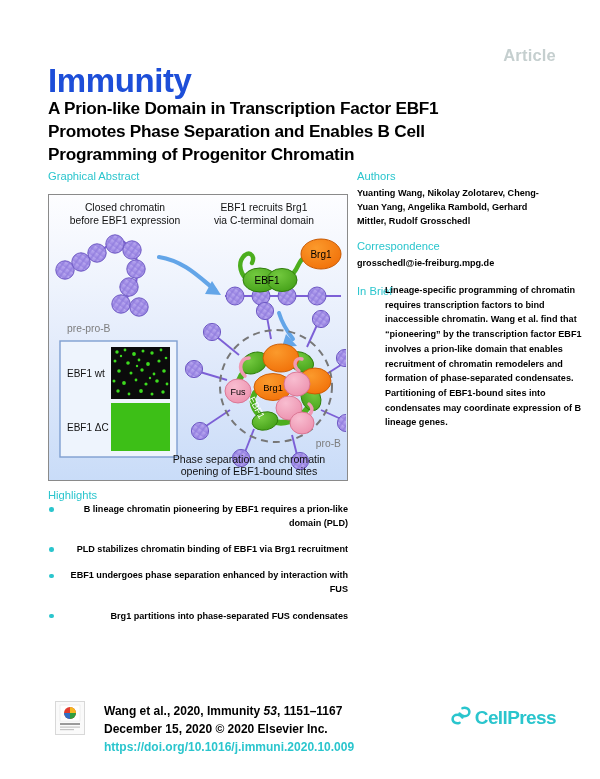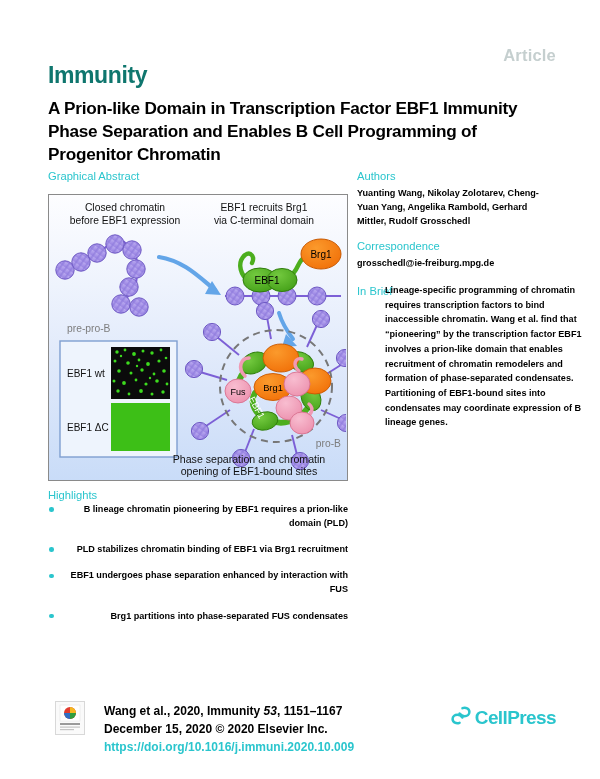--- a/index.html
+++ b/index.html
@@ -28,23 +28,23 @@
     top: 46px;
     font-size: 16.5px;
     font-weight: bold;
     color: #c5cfcf;
     letter-spacing: 0.2px;
   }
   .journal-name {
     position: absolute;
     left: 48px;
     top: 62px;
-    font-size: 23px;
-    font-weight: bold;
-    color: #0f766e;
+    font-size: 33px;
+    font-weight: bold;
+    color: #1d4ed8;
     letter-spacing: -0.4px;
   }
   .paper-title {
     position: absolute;
     left: 48px;
     top: 97px;
     width: 470px;
     font-size: 17.2px;
     font-weight: bold;
     line-height: 1.33;
@@ -166,21 +166,21 @@
     letter-spacing: -0.6px;
   }
 </style>
 </head>
 <body>
 
 <div class="page">
 
   <div class="article-tag">Article</div>
   <div class="journal-name">Immunity</div>
-  <div class="paper-title">A Prion-like Domain in Transcription Factor EBF1 Immunity Phase Separation and Enables B Cell Programming of Progenitor Chromatin</div>
+  <div class="paper-title">A Prion-like Domain in Transcription Factor EBF1 Promotes Phase Separation and Enables B Cell Programming of Progenitor Chromatin</div>
 
   <div class="sec-head" id="graphical-abstract-heading">Graphical Abstract</div>
   <div class="sec-head" id="authors-heading">Authors</div>
   <div class="sec-head" id="corr-heading">Correspondence</div>
   <div class="sec-head" id="brief-heading">In Brief</div>
   <div class="sec-head" id="highlights-heading">Highlights</div>
 
   <div class="right-col-text" id="authors-list">Yuanting Wang, Nikolay Zolotarev, Cheng-Yuan Yang, Angelika Rambold, Gerhard Mittler, Rudolf Grosschedl</div>
   <div class="right-col-text" id="corr-email">grosschedl@ie-freiburg.mpg.de</div>
   <div class="right-col-text" id="brief-text">Lineage-specific programming of chromatin requires transcription factors to bind inaccessible chromatin. Wang et al. find that “pioneering” by the transcription factor EBF1 involves a prion-like domain that enables recruitment of chromatin remodelers and formation of phase-separated condensates. Partitioning of EBF1-bound sites into condensates may coordinate expression of B lineage genes.</div>

